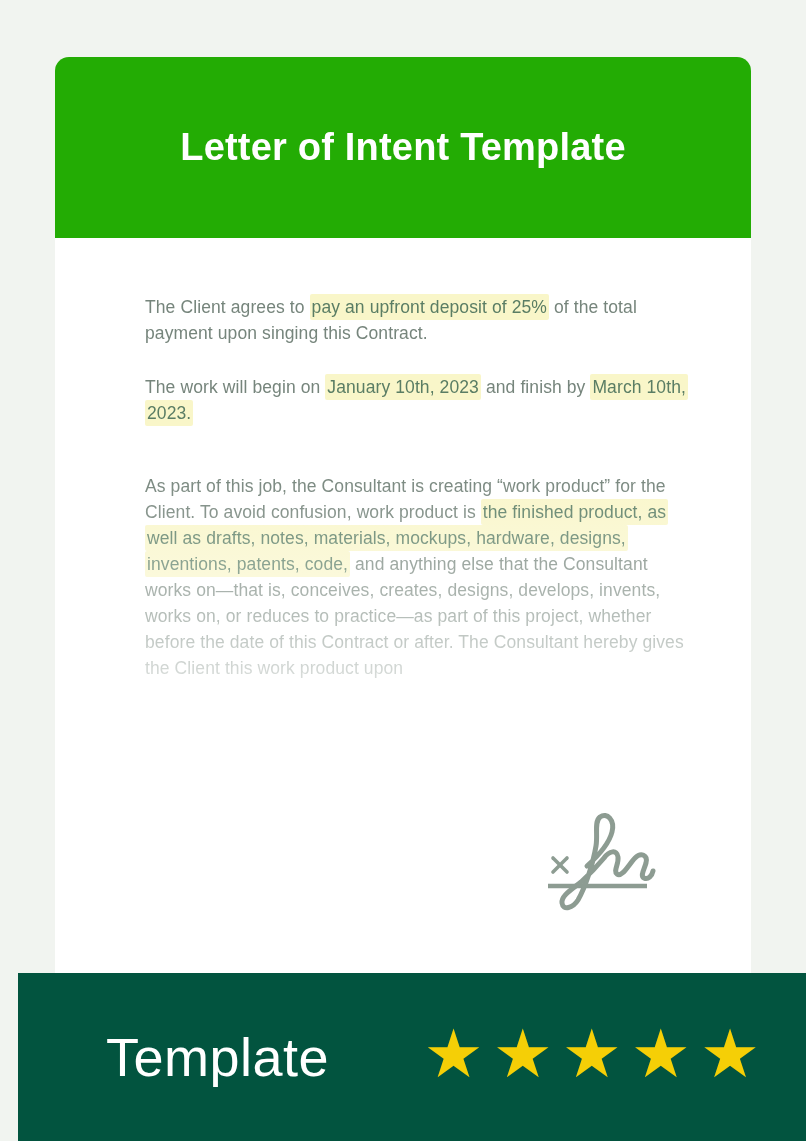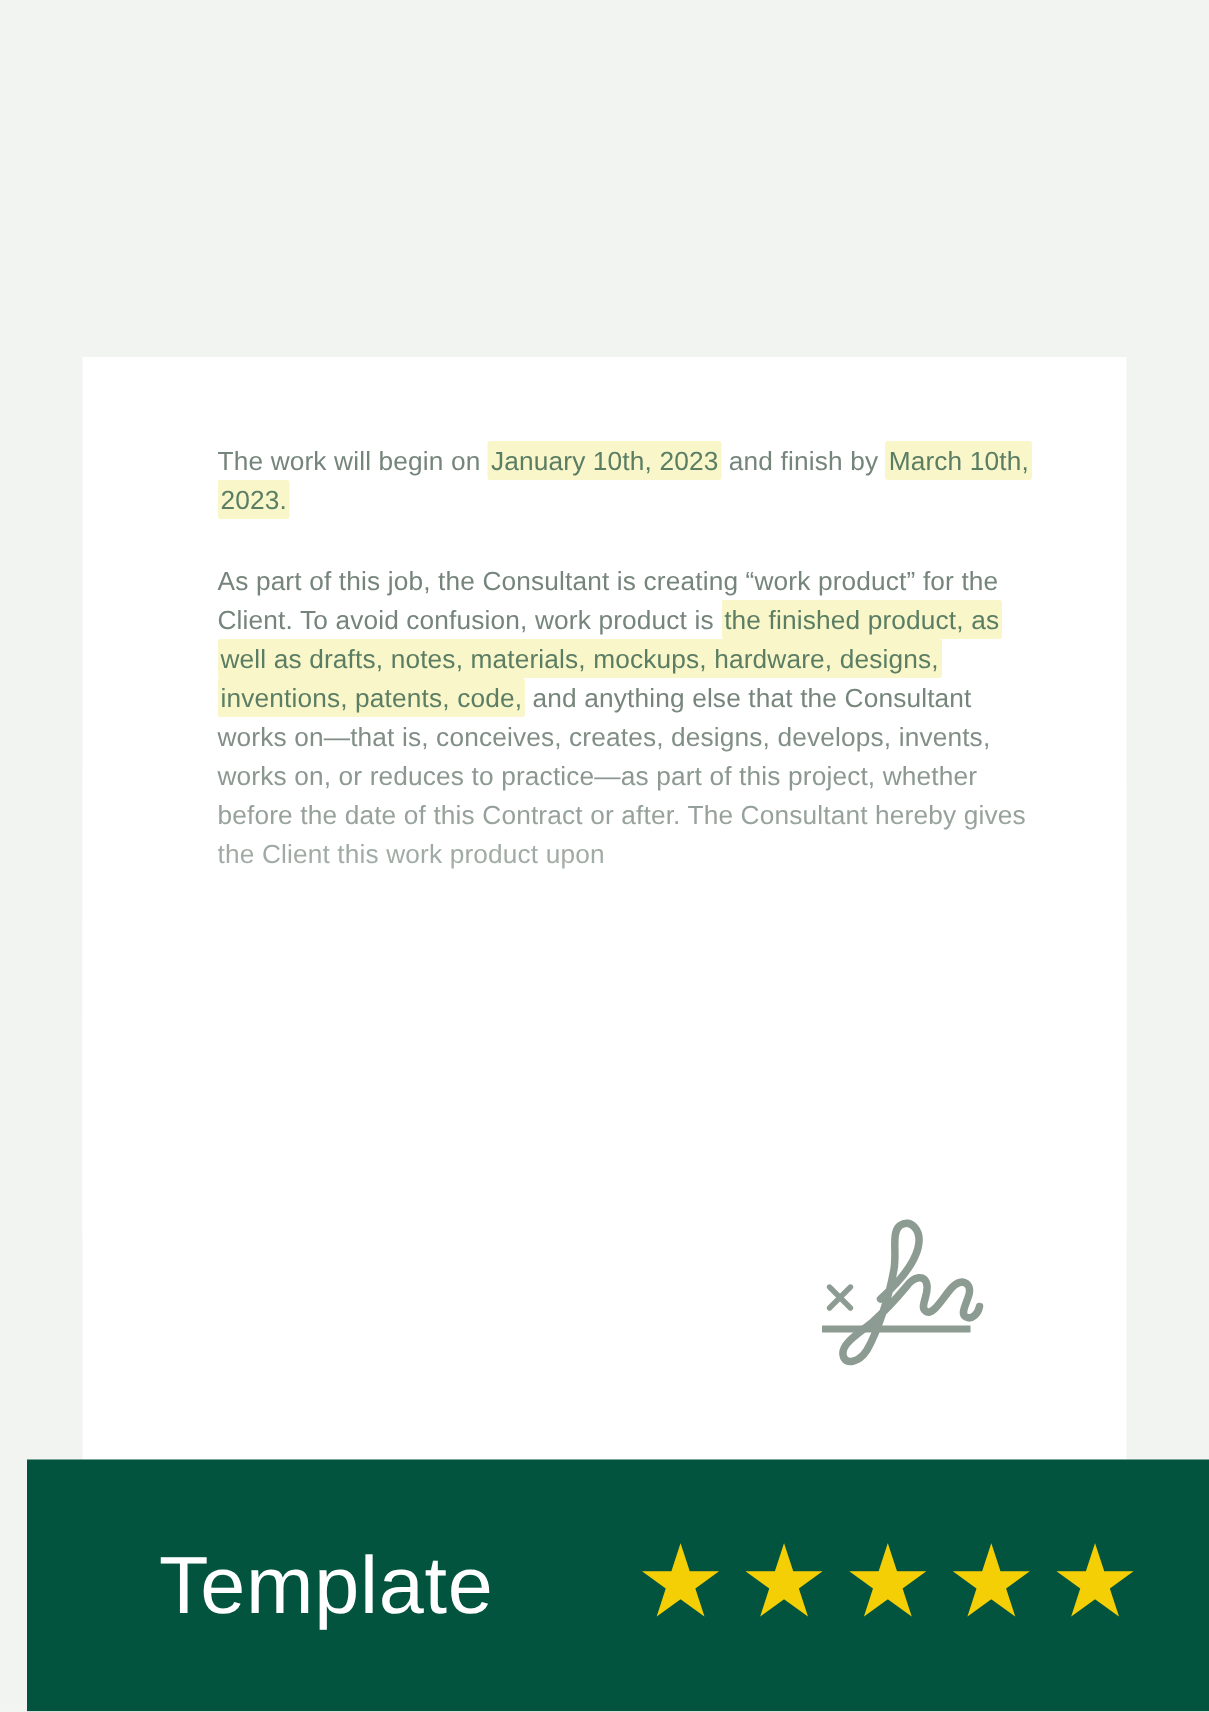--- a/index.html
+++ b/index.html
@@ -133,23 +133,27 @@
     font-size: 67px;
     line-height: 1;
     font-family: "DejaVu Sans", sans-serif;
   }
 </style>
 </head>
 <body>
 
 <div class="page">
 
+  <div class="header-card">
+    <h1 class="header-title">Letter of Intent Template</h1>
+  </div>
 
   <div class="doc-card">
     <div class="doc-text">
+        <p><span>The Client agrees to </span><span class="hl">pay an upfront deposit of 25%</span><span> of the total payment upon singing this Contract.</span></p>
         <p><span>The work will begin on </span><span class="hl">January 10th, 2023</span><span> and finish by </span><span class="hl">March 10th, 2023.</span></p>
         <p><span>As part of this job, the Consultant is creating “work product” for the Client. To avoid confusion, work product is </span><span class="hl">the finished product, as well as drafts, notes, materials, mockups, hardware, designs, inventions, patents, code,</span><span> and anything else that the Consultant works on—that is, conceives, creates, designs, develops, invents, works on, or reduces to practice—as part of this project, whether before the date of this Contract or after. The Consultant hereby gives the Client this work product upon</span></p>
       </div>
     <div class="fade-overlay"></div>
     <div class="fade-bottom"></div>
 
     <div class="signature">
       <svg width="122" height="110" viewBox="0 0 122 110" fill="none" xmlns="http://www.w3.org/2000/svg">
         <g stroke="#8d9c92" stroke-width="3.6" stroke-linecap="round">
           <line x1="10" y1="50" x2="24" y2="64"></line>

